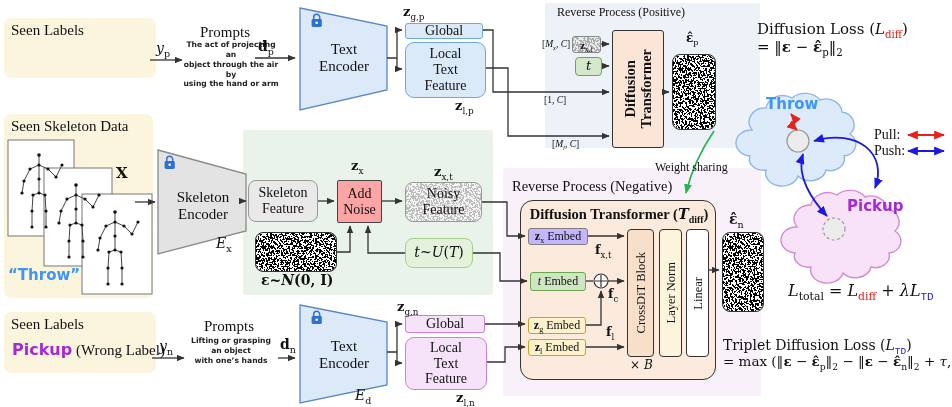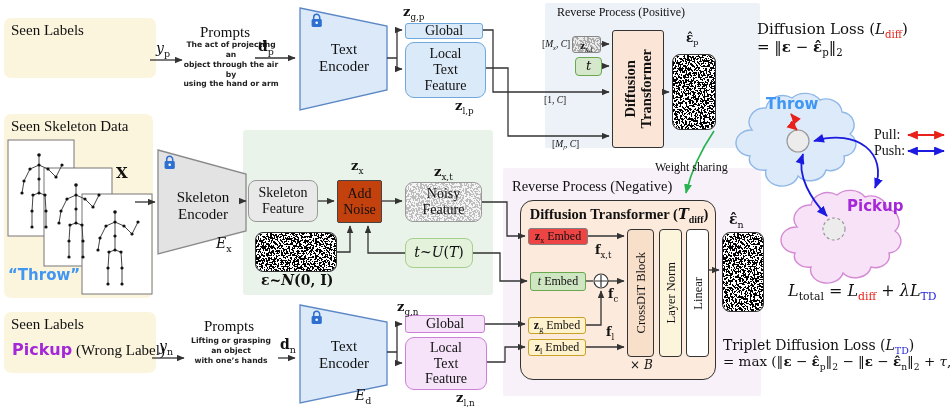--- a/index.html
+++ b/index.html
@@ -8,21 +8,21 @@
   .ab{position:absolute;}
   .panel{position:absolute;border-radius:7px;}
   .box{position:absolute;box-sizing:border-box;display:flex;align-items:center;justify-content:center;
        text-align:center;font-family:"Liberation Serif",serif;line-height:1.12;background:#fff;}
   .lbl{position:absolute;white-space:nowrap;font-family:"Liberation Serif",serif;}
   .ctr{text-align:center;}
   .vt{writing-mode:vertical-rl;transform:rotate(180deg);text-align:center;line-height:1.12;}
   sub{font-size:68%;line-height:0;}
   .cal{font-family:"DejaVu Serif",serif;font-style:italic;}
   .red{color:#e8211a;}
-  .blue{color:#1a1ae0;}
+  .blue{color:#1a1ae0;font-family:Liberation Mono, monospace;}
   .hand{font-family:"DejaVu Sans",sans-serif;font-weight:bold;}
   .prompt{font-family:"DejaVu Sans",sans-serif;font-size:7.6px;line-height:1.3;text-align:center;color:#222;font-weight:bold;}
   .math{font-family:"DejaVu Serif","DejaVu Sans",serif;text-align:center;}
   .dim{font-size:9.5px;font-family:Liberation Serif, serif;}
   .nfill{position:absolute;inset:0;width:100%;height:100%;border-radius:inherit;}
   .noisebox{position:absolute;box-sizing:border-box;overflow:hidden;}
   .ntxt{position:relative;z-index:1;}
   svg{display:block;}
   .z0{z-index:0}.z1{z-index:1}.z2{z-index:2}.z3{z-index:3}.z4{z-index:4}
 </style>
@@ -126,29 +126,29 @@
   <div class="box z2" style="left:575px;top:57px;width:27px;height:19px;background:#d6e8cc;border:1.2px solid #6aa84f;border-radius:4px;font-size:13px;">
       <span class="math"><i>t</i></span>
     </div>
   <div class="box z2" style="left:612px;top:30px;width:52px;height:118px;background:#fbe5d6;border:1.3px solid #333;border-radius:3px;">
     <span class="vt" style="font-weight:bold;font-size:14.5px;">Diffusion<br>Transformer</span>
   </div>
 
   <div class="box z2" style="left:248px;top:180px;width:70px;height:42px;background:#e9e9e9;border:1.2px solid #999;border-radius:8px;font-size:14px;">
       <span>Skeleton<br>Feature</span>
     </div>
-  <div class="box z2" style="left:337px;top:180px;width:45px;height:43px;background:#c2410c;border:1.2px solid #444;border-radius:2px;font-size:14px;">
+  <div class="box z2" style="left:337px;top:180px;width:45px;height:43px;background:#fca5a5;border:1.2px solid #444;border-radius:2px;font-size:14px;">
       <span>Add<br>Noise</span>
     </div>
   <div class="box z2" style="left:405px;top:238px;width:68px;height:30px;background:#e4f1db;border:1.3px solid #a5cf8d;border-radius:8px;font-size:14px;">
       <span class="math"><i>t</i>~<i>U</i>(<i>T</i>)</span>
     </div>
 
   <div class="box z2" style="left:520px;top:200px;width:196px;height:180px;background:#fcebdd;border:1.3px solid #333;border-radius:13px;"></div>
-  <div class="box z2" style="left:528px;top:228px;width:60px;height:17px;background:#ef4444;border:1px solid #808080;border-radius:3px;font-size:12px;">
+  <div class="box z2" style="left:528px;top:228px;width:60px;height:17px;background:#c4b5fd;border:1px solid #808080;border-radius:3px;font-size:12px;">
       <span><b>z</b><sub>x</sub> Embed</span>
     </div>
   <div class="box z2" style="left:530px;top:272px;width:56px;height:19px;background:#cfe6c2;border:1px solid #6aa84f;border-radius:3px;font-size:12px;">
       <span><i>t</i> Embed</span>
     </div>
   <div class="box z2" style="left:528px;top:317px;width:58px;height:17px;background:#fff2cc;border:1px solid #c9a227;border-radius:3px;font-size:12px;">
       <span><b>z</b><sub>g</sub> Embed</span>
     </div>
   <div class="box z2" style="left:528px;top:339px;width:58px;height:17px;background:#fff2cc;border:1px solid #c9a227;border-radius:3px;font-size:12px;">
       <span><b>z</b><sub>l</sub> Embed</span>

